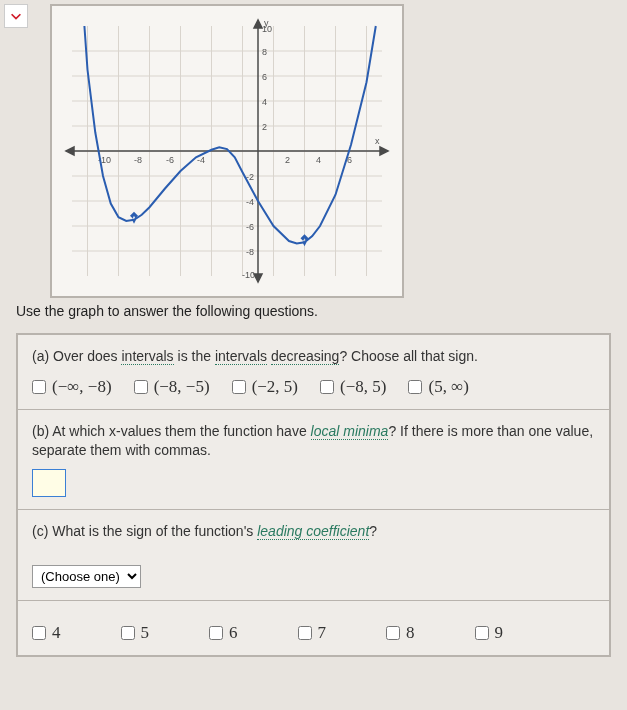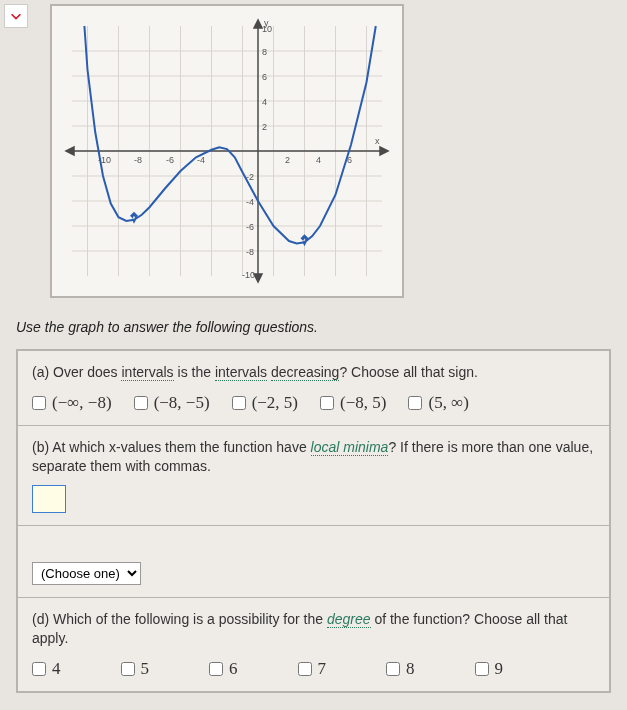--- a/index.html
+++ b/index.html
@@ -32,21 +32,21 @@
   .chev svg { width: 14px; height: 14px; }
   .graph-wrap {
     margin-left: 34px;
     margin-top: 4px;
     border: 2px solid #b8b3ad;
     display: inline-block;
     background: #f7f5f2;
     padding: 10px;
   }
   .graph-svg { display: block; }
-  .instr { margin: 18px 0 14px 0; color: #222; font-style: italic; }
+  .instr { margin: 2px 0 14px 0; color: #222; }
   .qtable {
     border: 2px solid #b8b3ad;
     background: #efece8;
   }
   .qrow {
     border-top: 1px solid #b8b3ad;
     padding: 12px 14px;
   }
   .qrow:first-child { border-top: none; }
   .dotted { border-bottom: 1px dotted #2a7a60; }
@@ -221,29 +221,29 @@
     </div>
 
     <div class="qrow">
       <div class="qtext">
         <span>(b) At which x-values them the function have </span><span class="link">local minima</span><span>? If there is more than one value, separate them with commas.</span>
       </div>
       <input type="text" class="txtinput" value="" style="">
     </div>
 
     <div class="qrow">
+      <div class="qtext">
+        <span>(c) What is the sign of the function's </span><span class="link">leading coefficient</span><span>?</span>
+      </div>
       <select class="sel">
         <option>(Choose one)</option>
       </select>
     </div>
 
     <div class="qrow">
-      <div class="qtext">
-        <span>(d) Which of the following is a possibility for the </span><span class="link">degree</span><span> of the function? Choose all that apply.</span>
-      </div>
       <div class="opts" style="gap:60px;">
         <label class="cb">
             <input type="checkbox" style="">
             <span>4</span>
           </label>
         <label class="cb">
             <input type="checkbox" style="">
             <span>5</span>
           </label>
         <label class="cb">

